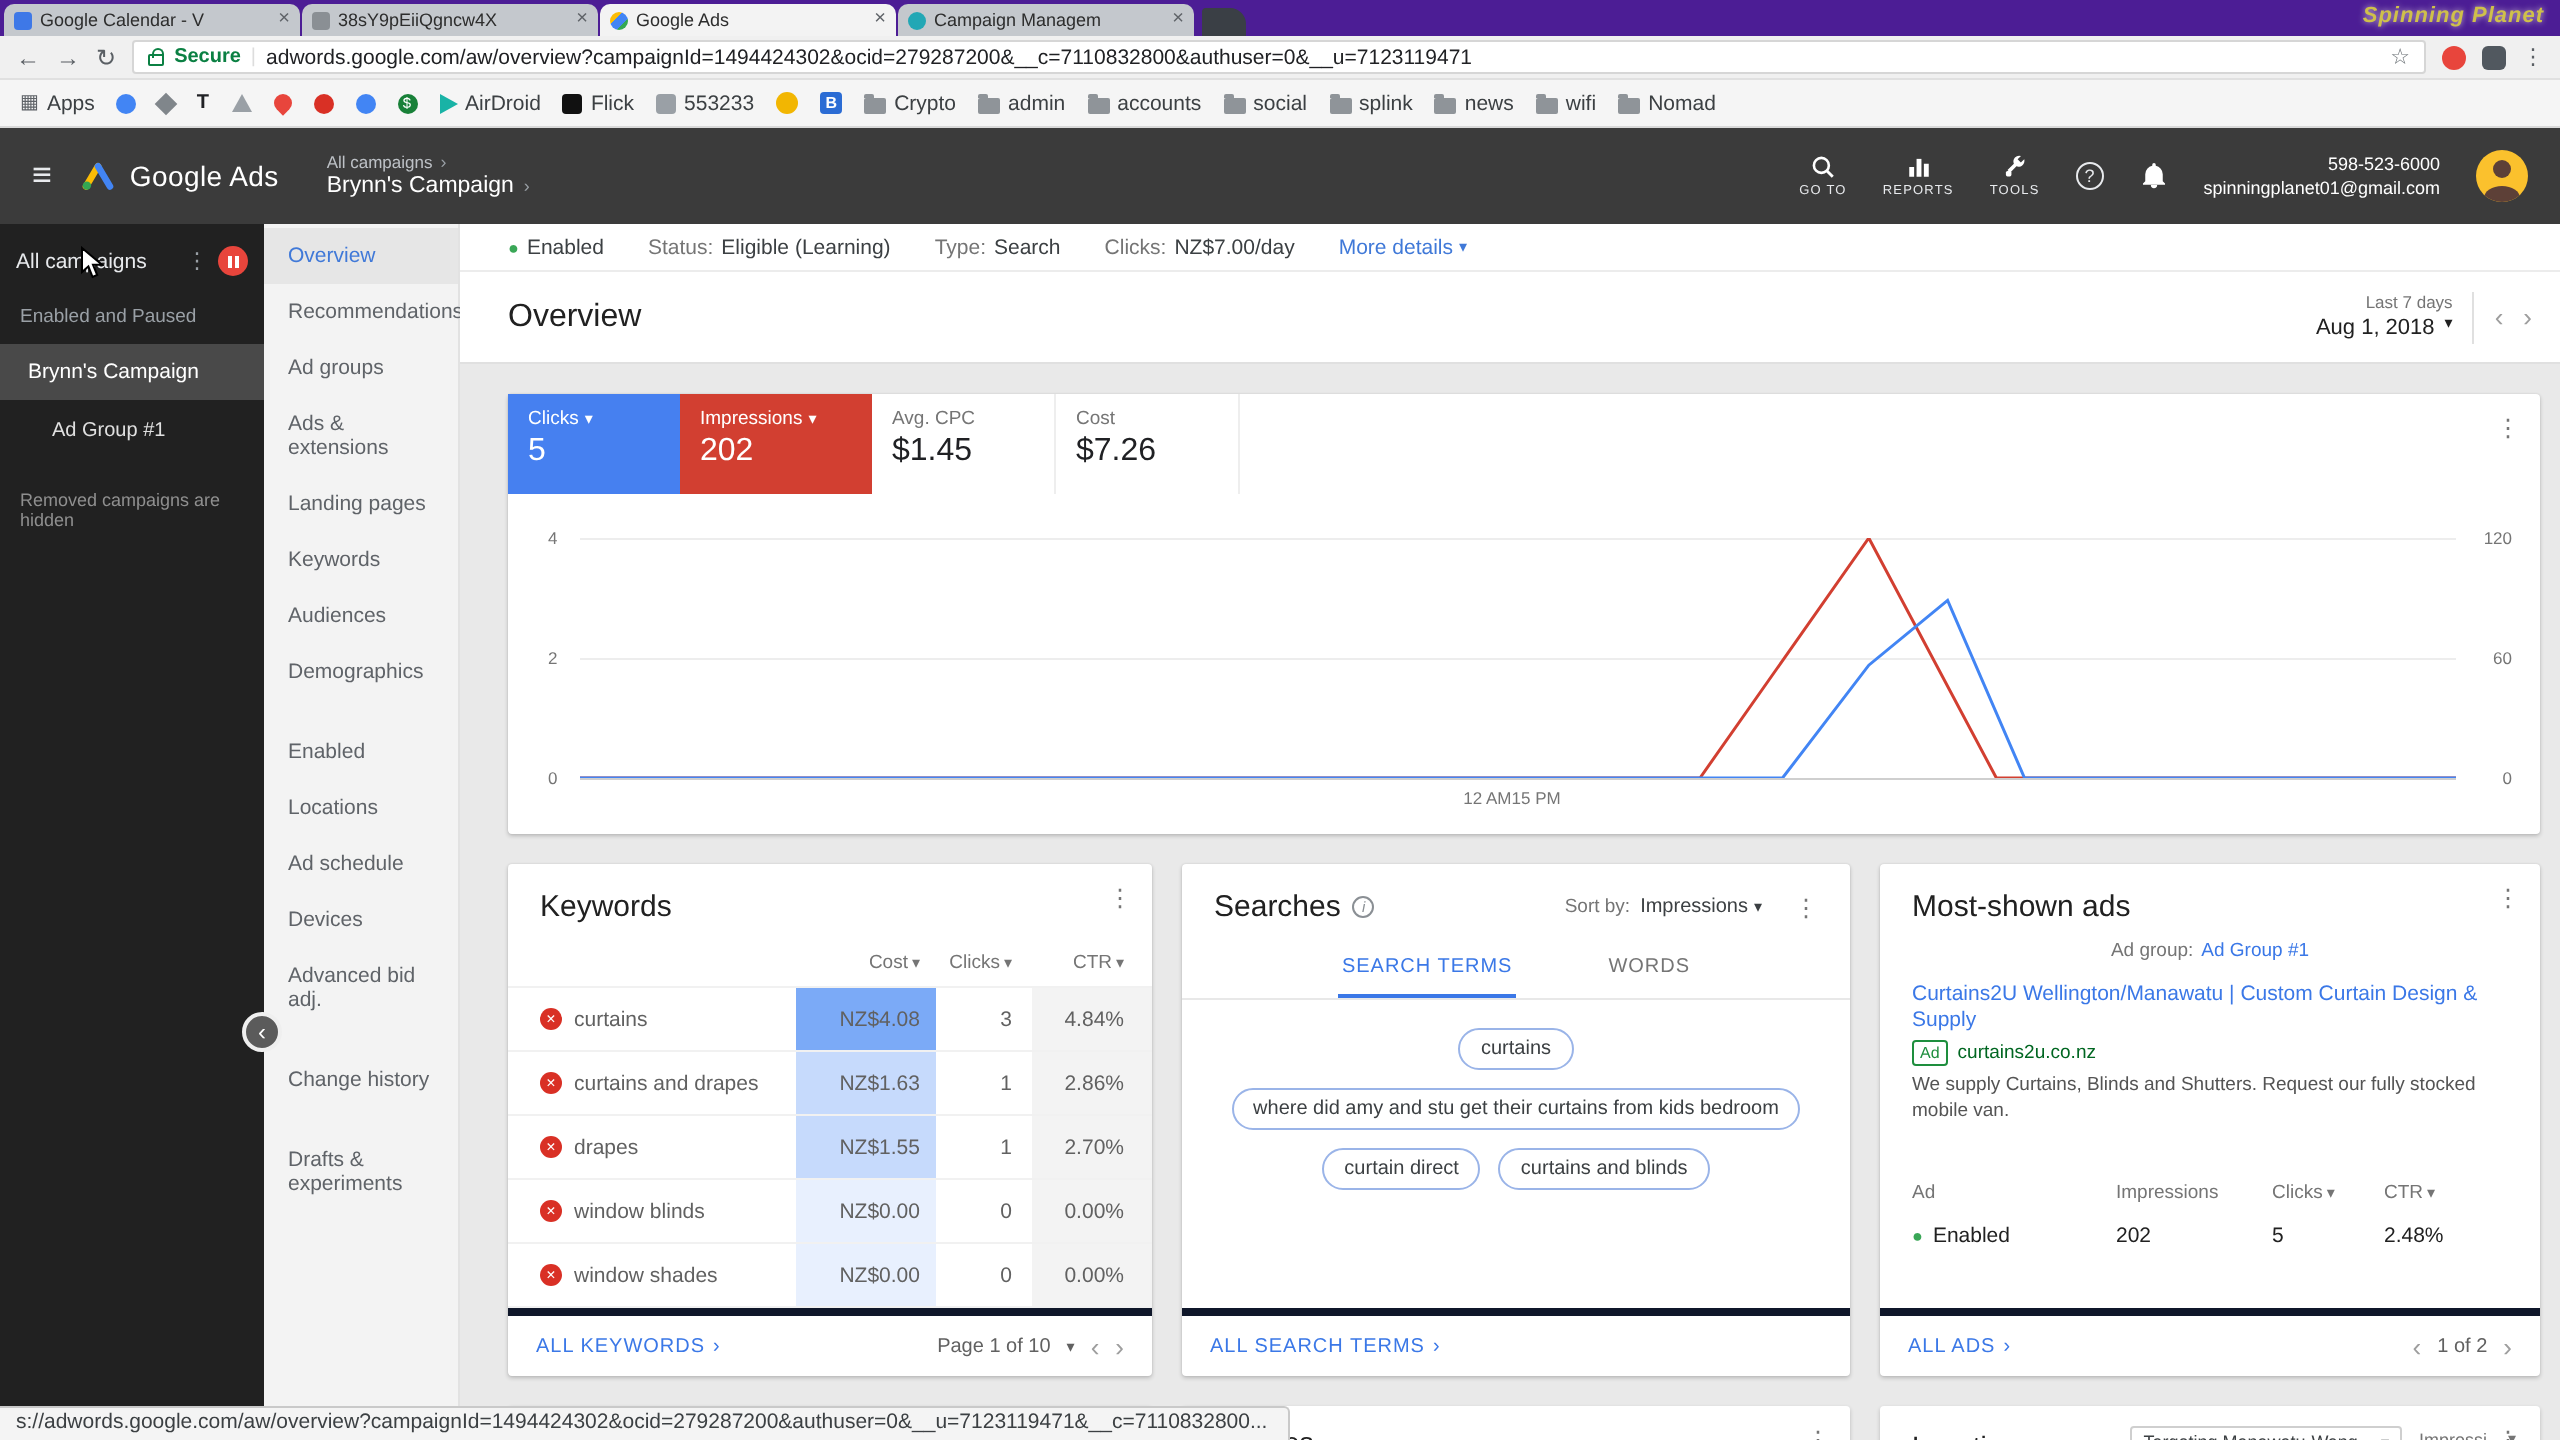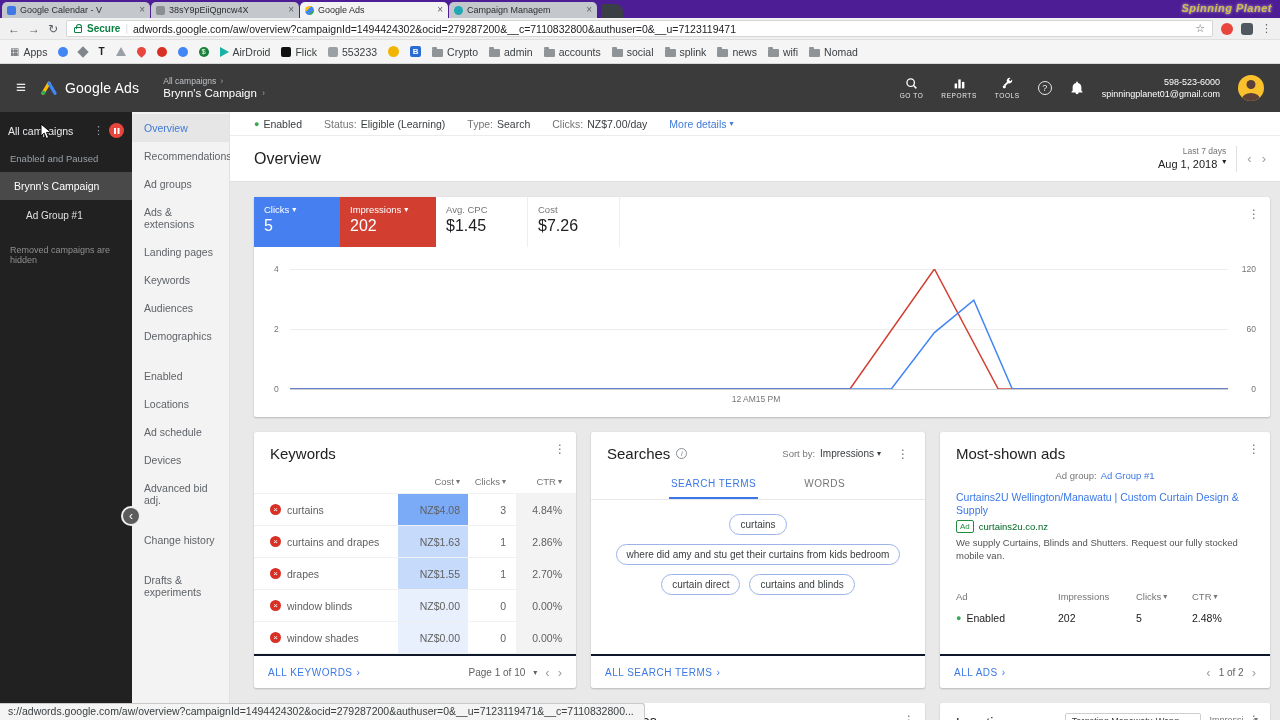--- a/index.html
+++ b/index.html
@@ -142,21 +142,21 @@
 .kc-cost{width:70px;padding-right:8px}
 .kc-clicks{width:48px;padding-right:10px}
 .kc-ctr{width:60px;padding-right:14px}
 .krow{display:flex;align-items:stretch;height:32px;border-bottom:1px solid #f1f1f1;font-size:10.5px;color:#616161}
 .kcell{display:flex;align-items:center}
 .kname{flex:1;gap:6px;padding-left:16px;overflow:hidden;white-space:nowrap}
 .kx{width:11px;height:11px;border-radius:50%;background:#d93025;color:#fff;font-size:8px;display:flex;align-items:center;justify-content:center;flex:none}
 .kcost{width:70px;justify-content:flex-end;padding-right:8px}
 .kclicks{width:48px;justify-content:flex-end;padding-right:10px}
 .kctr{width:60px;justify-content:flex-end;padding-right:14px;background:#f3f3f3}
-.cardfoot{margin-top:auto;border-top:2px solid #0f172a;height:34px;display:flex;align-items:center;padding:0 14px;font-size:10px;flex:none}
+.cardfoot{margin-top:auto;border-top:4px solid #0f172a;height:34px;display:flex;align-items:center;padding:0 14px;font-size:10px;flex:none}
 .flink{color:#3b78e7;letter-spacing:.5px;display:flex;gap:4px;align-items:center}
 .fright{margin-left:auto;display:flex;align-items:center;gap:8px;color:#616161}
 
 .infoc{width:11px;height:11px;border:1px solid #8a8f94;border-radius:50%;color:#8a8f94;font-size:7.5px;display:flex;align-items:center;justify-content:center;font-style:italic;flex:none}
 .sortwrap{margin-left:auto;display:flex;align-items:center;gap:5px;font-size:9.5px;color:#757575}
 .sortval{color:#3c4043;font-size:10px;display:flex;gap:3px;align-items:center}
 .kebin{color:#757575;font-size:12px;margin-left:10px}
 .stabs{display:flex;justify-content:center;gap:44px;border-bottom:1px solid #e8e8e8;margin-top:2px;font-size:10px;letter-spacing:.5px}
 .stab{padding:6px 2px 8px;color:#757575}
 .stab.on{color:#3b78e7;border-bottom:2px solid #3b78e7}

